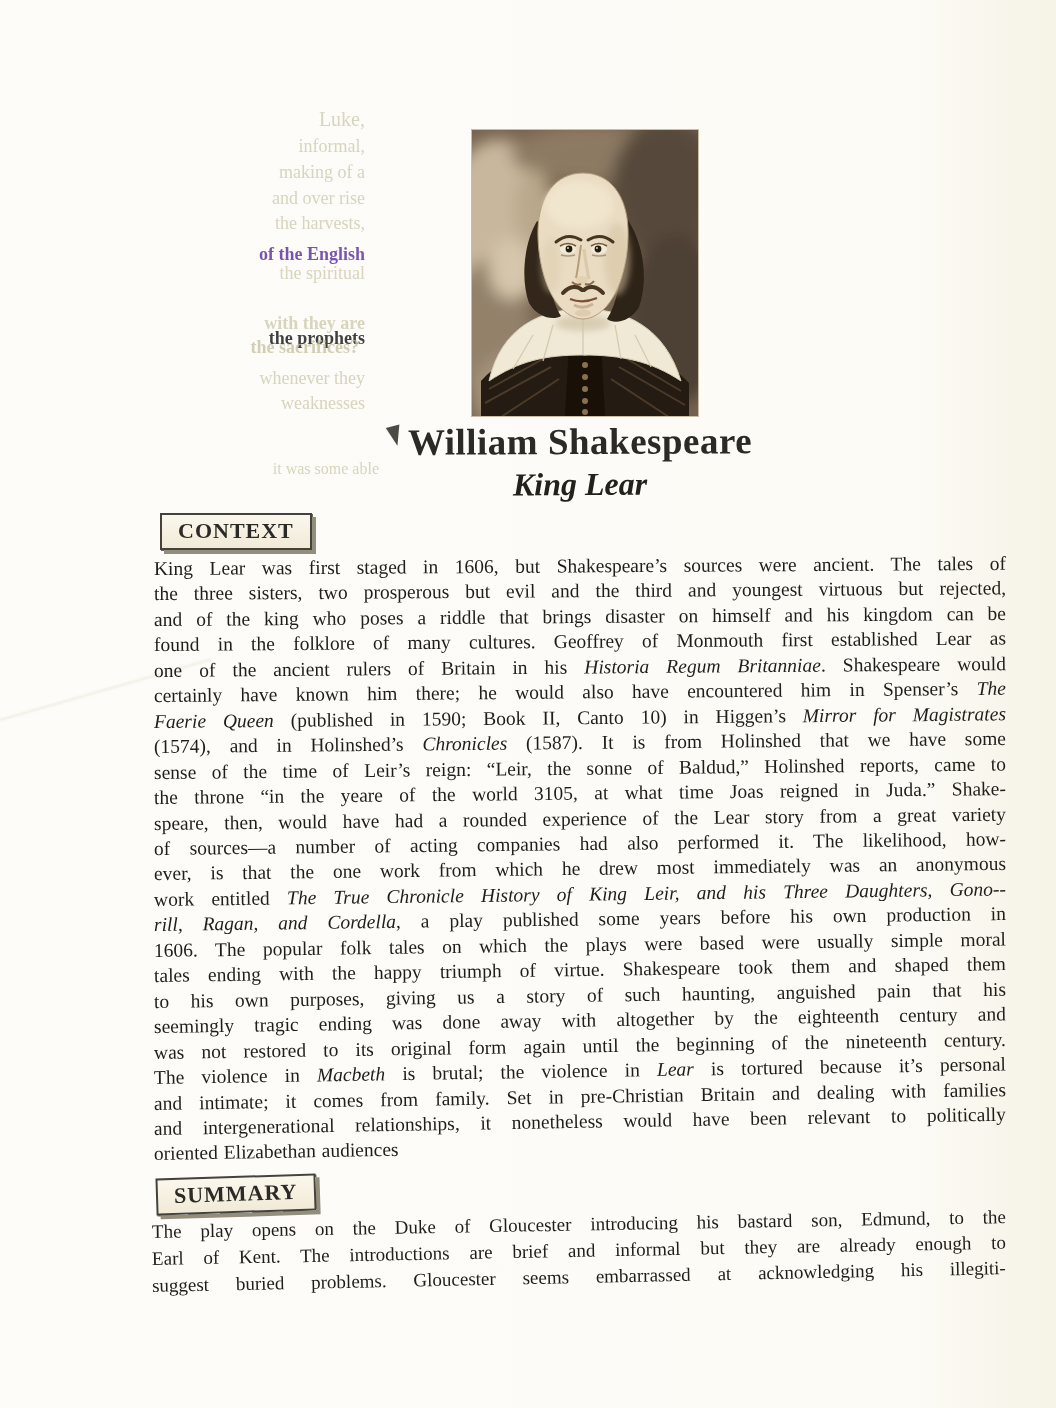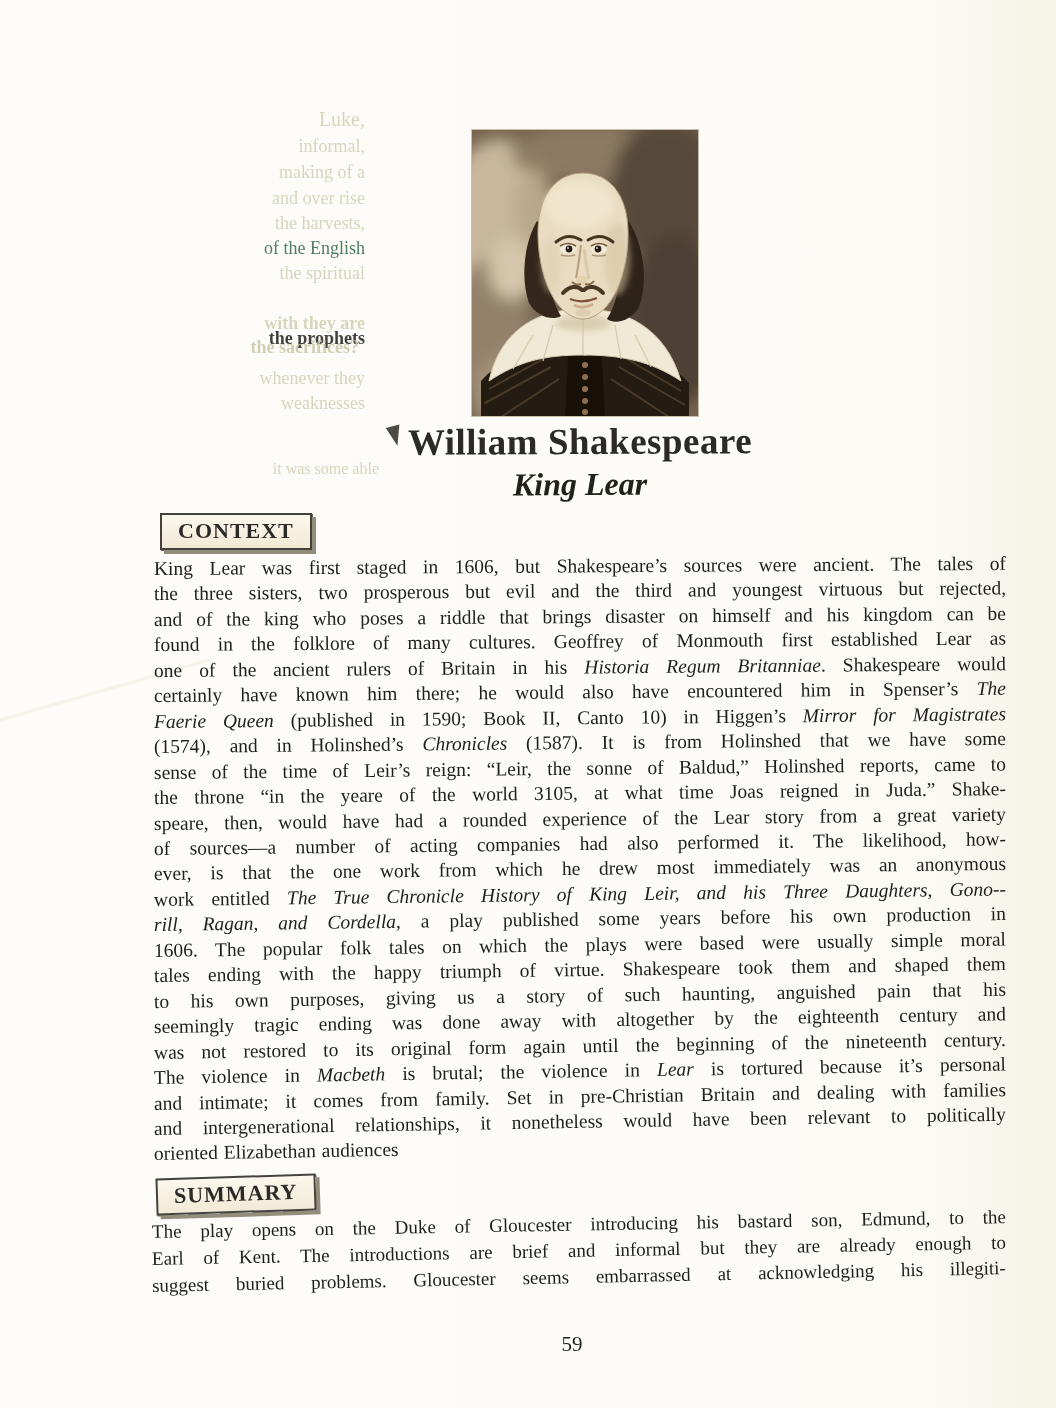--- a/index.html
+++ b/index.html
@@ -13,21 +13,21 @@
   
   .bleed{position:absolute;left:60px;top:0;width:305px;height:520px;
     filter:blur(0.6px);pointer-events:none;}
   .bleed span{position:absolute;right:0;white-space:nowrap;
     color:#ccc7aa;opacity:.75;font-size:18px;}
   .bleed span:nth-child(1){top:108px;font-size:20px;}
   .bleed span:nth-child(2){top:136px;}
   .bleed span:nth-child(3){top:162px;}
   .bleed span:nth-child(4){top:188px;}
   .bleed span:nth-child(5){top:213px;}
-  .bleed span:nth-child(6){top:238px;font-weight:normal;color:#14532d;}
+  .bleed span:nth-child(6){top:244px;font-weight:bold;color:#4c1d95;}
   .bleed span:nth-child(7){top:263px;}
   .bleed span:nth-child(8){top:288px;font-weight:bold;color:#000000;margin-top:40px;}
   .bleed span:nth-child(9){top:313px;font-weight:bold;}
   .bleed span:nth-child(10){top:337px;font-weight:bold;color:#c5bf9c;right:6px;}
   .bleed span:nth-child(11){top:368px;}
   .bleed span:nth-child(12){top:393px;margin-left:16px;}
   .bleed span:nth-child(13){top:460px;font-size:16px;right:-14px;}
   .crease{position:absolute;left:-14px;top:690px;width:230px;height:2px;
     background:#efecdf;transform:rotate(-16deg);filter:blur(1px);}
   .artifact{position:absolute;left:388px;top:426px;width:0;height:0;
@@ -220,15 +220,14 @@
 
   <section class="sec sec-summary">
     <div class="label-box">SUMMARY</div>
     <div class="para">
         <div class="line" style="transform: rotate(-1deg);"><span>The play opens on the Duke of Gloucester introducing his bastard son, Edmund, to the</span></div>
         <div class="line" style="transform: rotate(-1.1deg);"><span>Earl of Kent.  The introductions are brief and informal but they are already enough to</span></div>
         <div class="line" style="transform: rotate(-1.2deg);"><span>suggest buried problems.  Gloucester seems embarrassed at acknowledging his illegiti-</span></div>
       </div>
   </section>
 
-  <div class="pageno">59</div>
 
 </div>
 
 </body></html>

